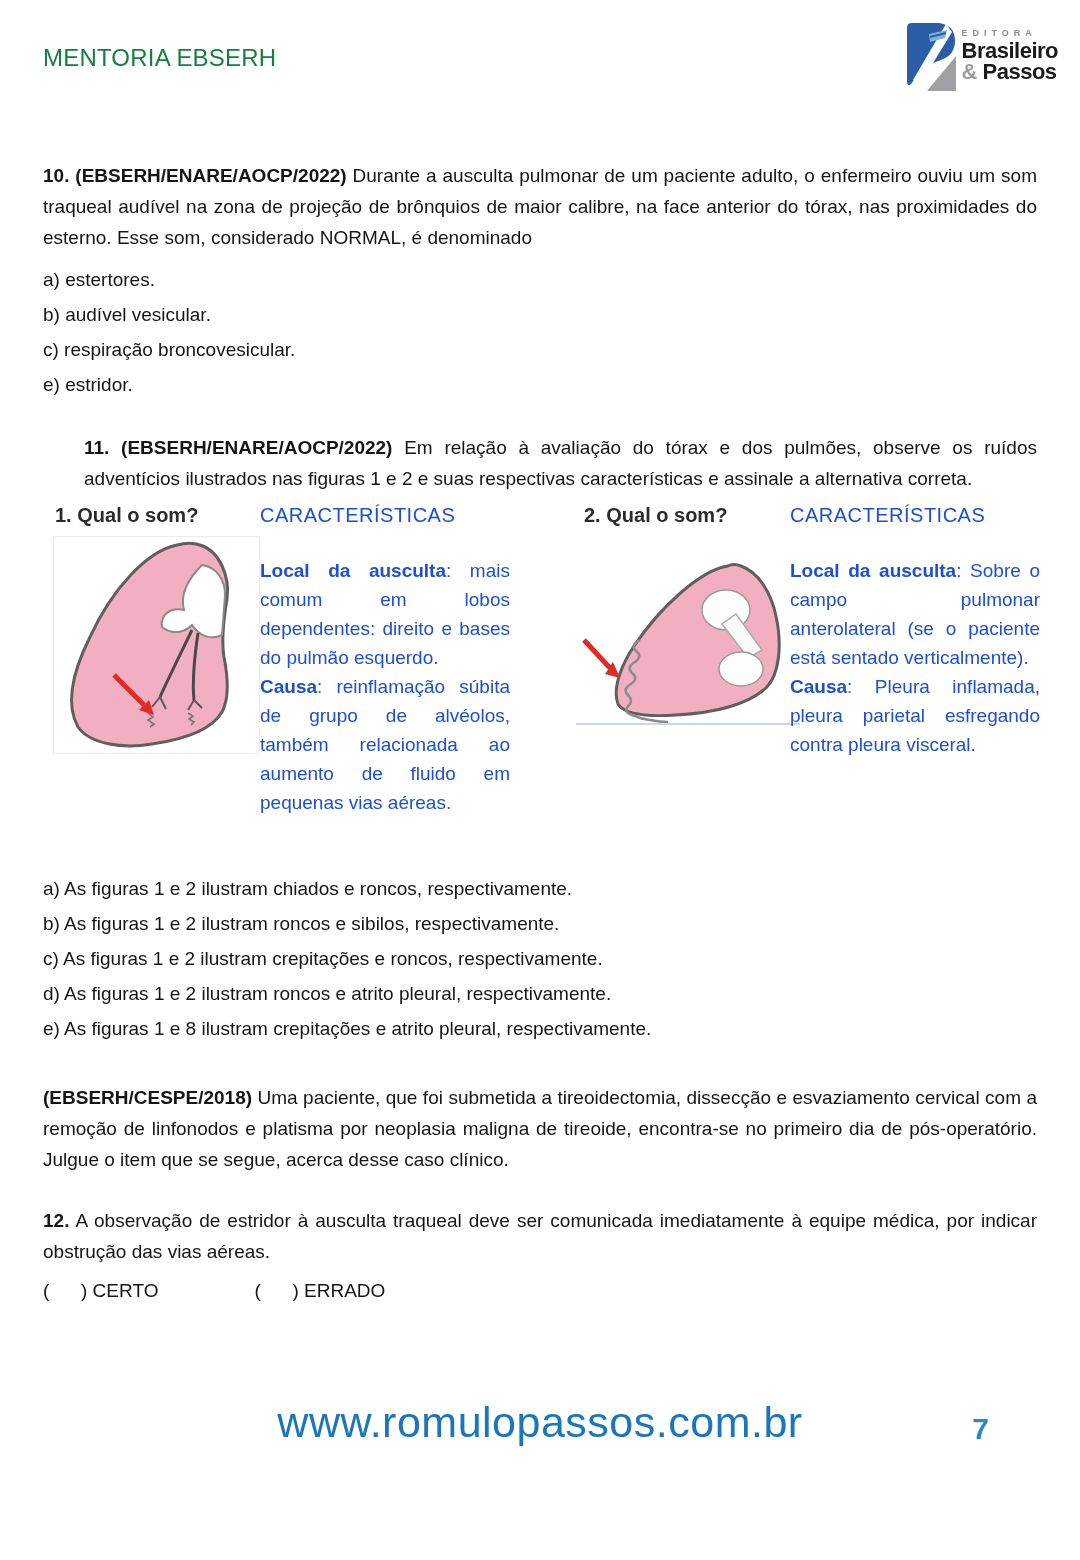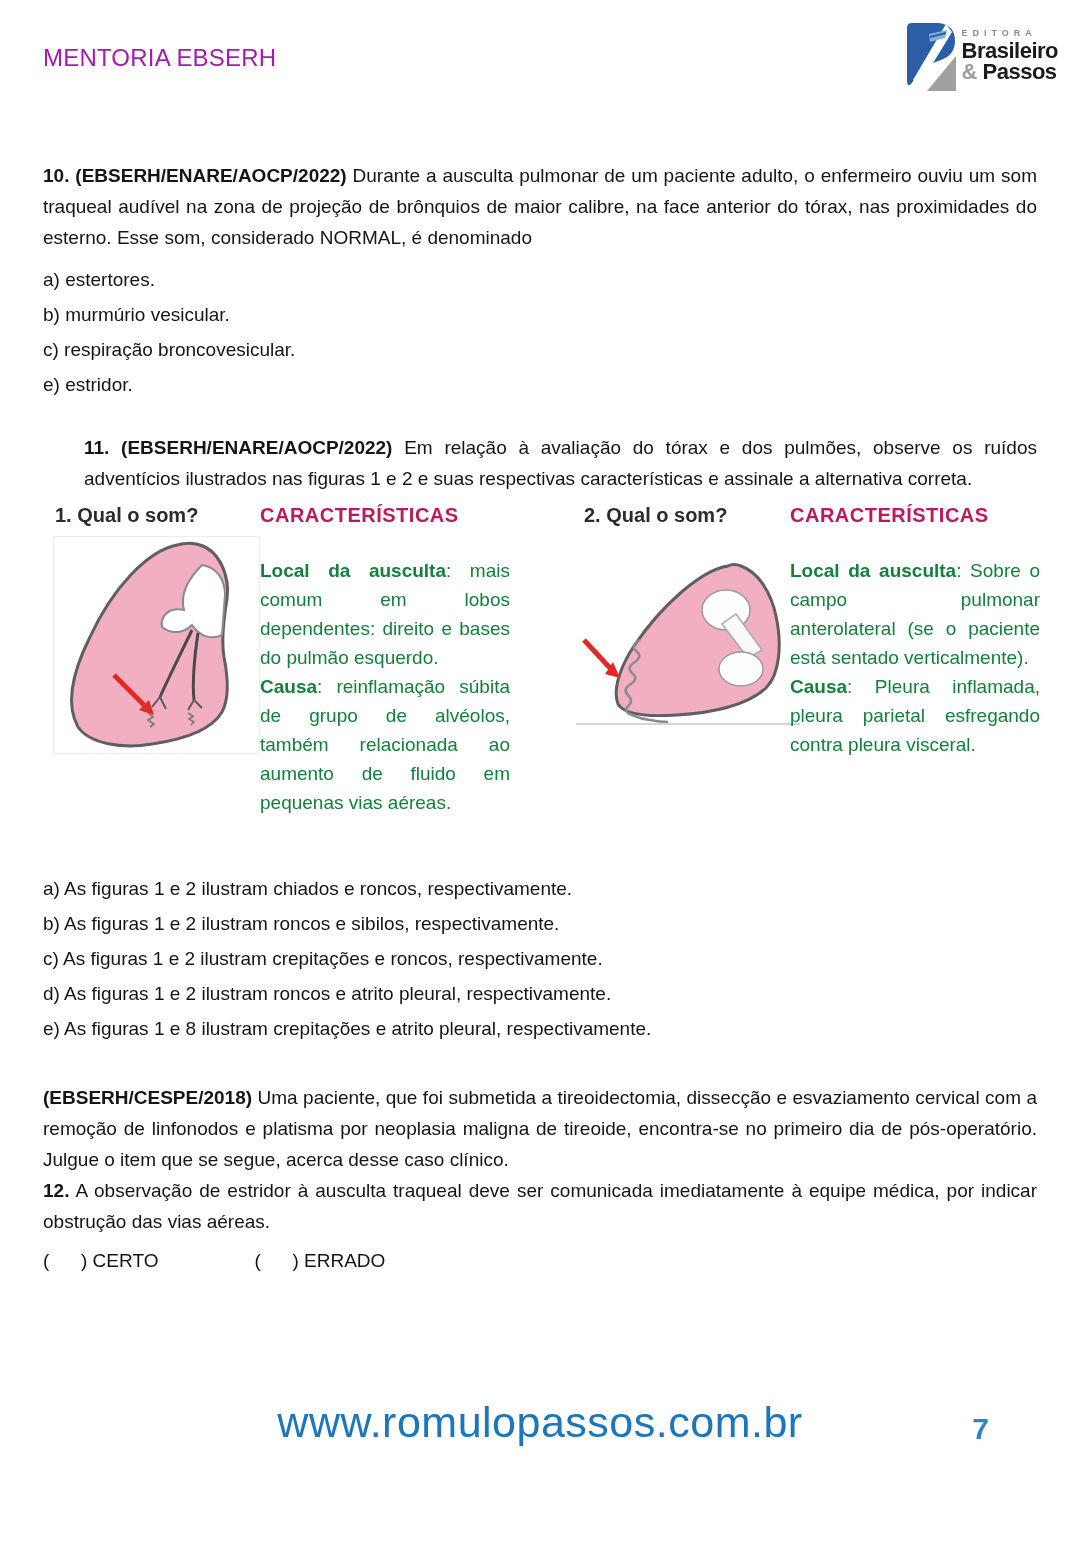--- a/index.html
+++ b/index.html
@@ -12,52 +12,52 @@
     color: #151515;
     overflow: hidden;
   }
   .content { padding: 0 43px; }
 
   
   .page-header { position: relative; height: 100px; }
   .page-title {
     position: absolute; left: 43px; top: 44px;
     font-size: 24px; letter-spacing: 0.2px;
-    color: #a21caf; font-weight: 400;
+    color: #15803d; font-weight: 400;
   }
   .logo { position: absolute; right: 22px; top: 22px; display: flex; align-items: flex-start; gap: 5px; }
   .logo-icon { width: 54px; height: 70px; }
   .logo-text { display: flex; flex-direction: column; padding-top: 6px; }
   .logo-editora { font-size: 9px; letter-spacing: 5px; color: #8a8d90; font-weight: bold; margin-bottom: 2px; }
   .logo-line { font-size: 22px; font-weight: bold; color: #1b1b1b; line-height: 21px; letter-spacing: -0.5px; }
   .logo-amp { color: #9a9da0; font-weight: bold; }
 
   
   .para { font-size: 19px; line-height: 31px; text-align: justify; }
   .b { font-weight: bold; }
   .options { margin-top: 9px; }
   .option { font-size: 19px; line-height: 35px; }
 
   #q10-para { margin-top: 60px; }
   #q11-para { margin-top: 30px; margin-left: 41px; }
   #cespe-para { margin-top: 36px; }
-  #q12-para { }
+  #q12-para { margin-top: 30px; }
 
   
   .figures { position: relative; height: 355px; margin-top: 10px; }
   .fig-label { position: absolute; top: 0; font-size: 20px; font-weight: bold; color: #2b2b2b; }
   #fig1-label { left: 12px; }
   #fig2-label { left: 541px; }
-  .fig-char-title { position: absolute; top: 0; font-size: 20px; font-weight: bold; letter-spacing: 0.5px; color: #be185d; }
+  .fig-char-title { position: absolute; top: 0; font-size: 20px; font-weight: normal; letter-spacing: 0.5px; color: #1d4ed8; }
   #fig1-char-title { left: 217px; }
   #fig2-char-title { left: 747px; }
   .fig-img { position: absolute; background: #fff; }
   #fig1-img { left: 10px; top: 32px; width: 207px; height: 218px; border: 1px solid #ececec; }
   #fig2-img { left: 533px; top: 52px; width: 224px; height: 176px; }
-  .fig-text { position: absolute; width: 250px; top: 52px; font-size: 19px; line-height: 29px; text-align: justify; color: #15803d; }
+  .fig-text { position: absolute; width: 250px; top: 52px; font-size: 19px; line-height: 29px; text-align: justify; color: #1d4ed8; }
   #fig1-text { left: 217px; }
   #fig2-text { left: 747px; }
   .fig-text .blk { margin: 0; }
 
   
   .answers { margin-top: 6px; font-size: 19px; line-height: 35px; }
   .answers span { white-space: pre; display: inline-block; }
   .answers .gap { width: 96px; }
 
   
@@ -95,21 +95,21 @@
     </span>
   </div>
 </div>
 
 <div class="content">
 
   <p class="para" id="q10-para"><span class="b">10. (EBSERH/ENARE/AOCP/2022)</span><span> Durante a ausculta pulmonar de um paciente adulto, o enfermeiro ouviu um som traqueal audível na zona de projeção de brônquios de maior calibre, na face anterior do tórax, nas proximidades do esterno. Esse som, considerado NORMAL, é denominado</span></p>
 
   <div class="options">
     <div class="option">a) estertores.</div>
-    <div class="option">b) murmúrio vesicular.</div>
+    <div class="option">b) audível vesicular.</div>
     <div class="option">c) respiração broncovesicular.</div>
     <div class="option">e) estridor.</div>
   </div>
 
   <p class="para" id="q11-para"><span class="b">11. (EBSERH/ENARE/AOCP/2022)</span><span> Em relação à avaliação do tórax e dos pulmões, observe os ruídos adventícios ilustrados nas figuras 1 e 2 e suas respectivas características e assinale a alternativa correta.</span></p>
 
   <div class="figures">
 
     <div class="fig-label" id="fig1-label">1. Qual o som?</div>
     <div class="fig-char-title" id="fig1-char-title">CARACTERÍSTICAS</div>

